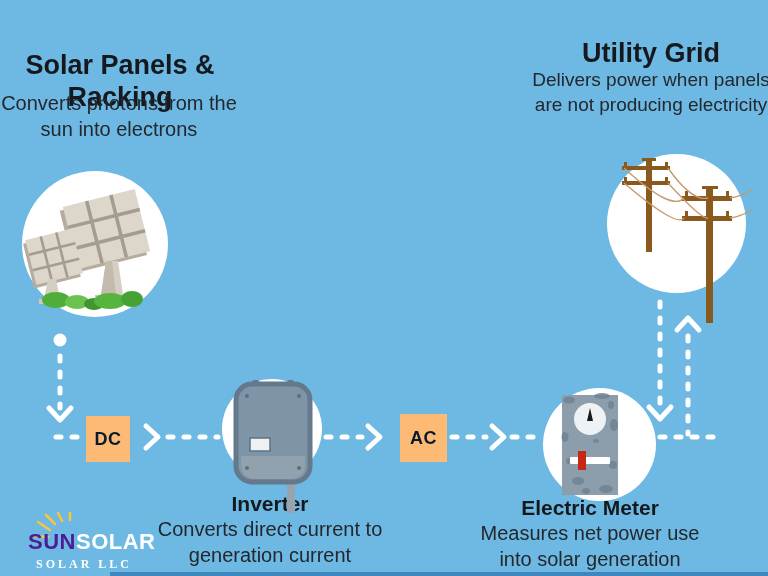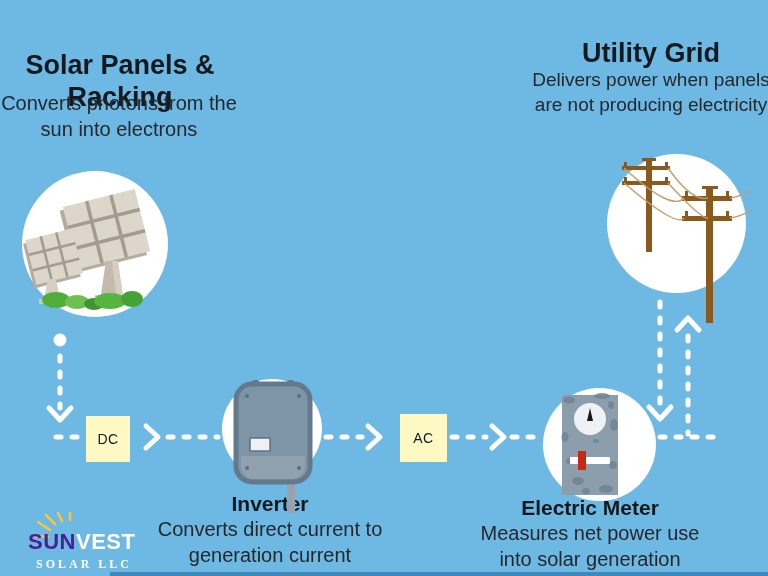--- a/index.html
+++ b/index.html
@@ -32,23 +32,23 @@
   .meter-heading{left:465px;top:496px;width:250px;font-size:21px;}
   .meter-desc{left:465px;top:521px;width:250px;font-size:20px;}
   
   .circle{position:absolute;background:#ffffff;border-radius:50%;}
   .circle-solar{left:22px;top:171px;width:146px;height:146px;}
   .circle-grid{left:607px;top:154px;width:139px;height:139px;}
   .circle-inverter{left:222px;top:379px;width:100px;height:100px;}
   .circle-meter{left:543px;top:388px;width:113px;height:113px;}
   
   .label-box{
-    position:absolute;background:#fef9c3;color:#0a1a2b;
+    position:absolute;background:#fdba74;color:#0a1a2b;
     display:flex;align-items:center;justify-content:center;
-    font-weight:normal;font-size:14px;letter-spacing:0.5px;
+    font-weight:bold;font-size:18px;letter-spacing:0.5px;
   }
   .dc-box{left:86px;top:416px;width:44px;height:46px;}
   .ac-box{left:400px;top:414px;width:47px;height:48px;}
   
   .arrows{left:0;top:0;width:768px;height:576px;pointer-events:none;}
   .dash{stroke-dasharray:5 11;}
   
   .logo{left:22px;top:512px;width:132px;height:58px;}
   .logo-word{position:absolute;left:6px;top:17px;font-size:22px;font-weight:bold;letter-spacing:0.5px;white-space:nowrap;}
   .logo-sun{color:#4c1d95;text-align:center;}
@@ -201,20 +201,20 @@
     <svg class="rays" width="48" height="30" viewBox="0 0 48 30">
       <g stroke="#f5c63e" stroke-width="2.6" stroke-linecap="round" fill="none">
         <path d="M16,25 L2,24"></path>
         <path d="M18,18 L6,10"></path>
         <path d="M23,12 L14,3"></path>
         <path d="M30,9 L26,1"></path>
         <path d="M38,8 L38,1"></path>
       </g>
     </svg>
     <div class="logo-word">
-      <span class="logo-sun">SUN</span><span class="logo-vest">VEST</span>
+      <span class="logo-sun">SUN</span><span class="logo-vest">SOLAR</span>
     </div>
     <div class="logo-tagline">SOLAR LLC</div>
   </div>
 
   <div class="abs bottom-bar"></div>
 
 </div>
 
 </body></html>

